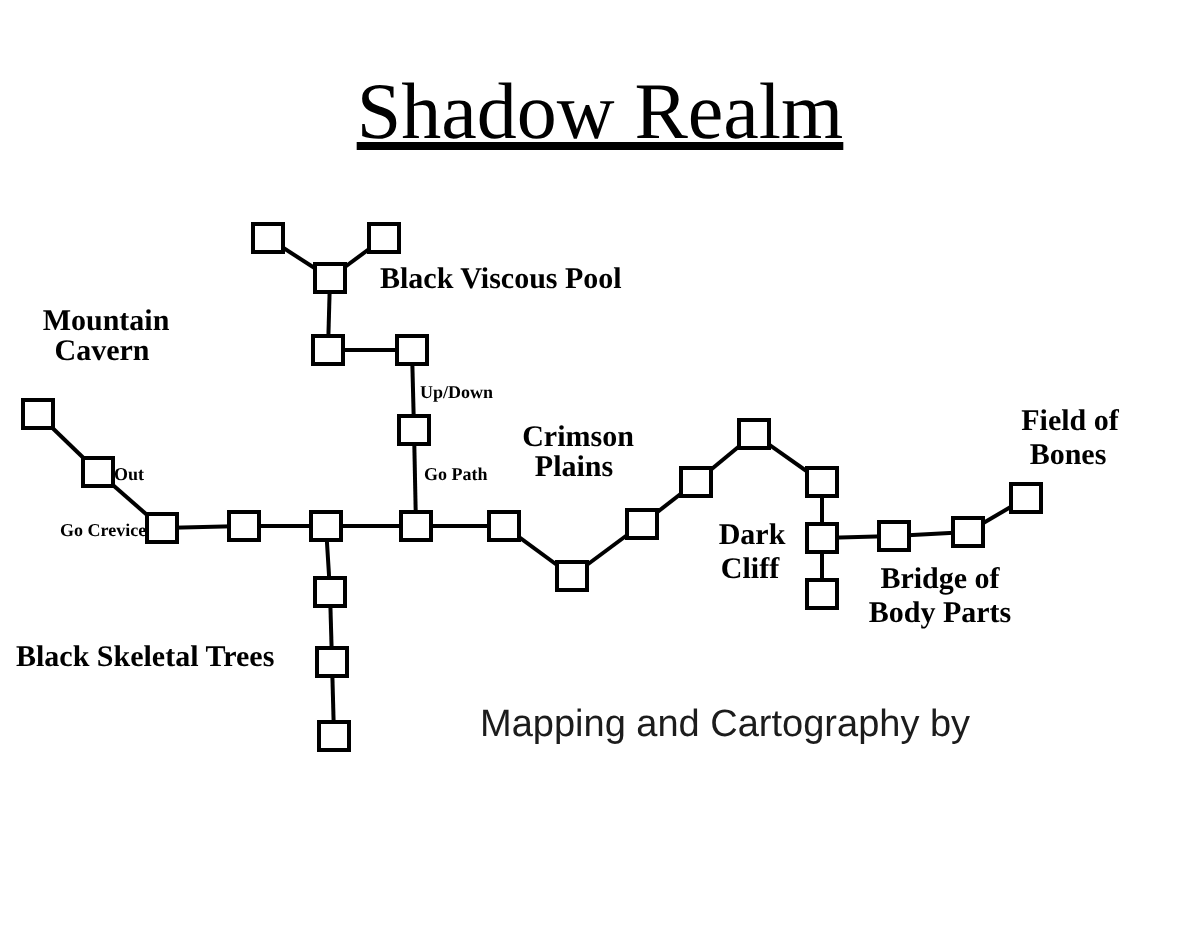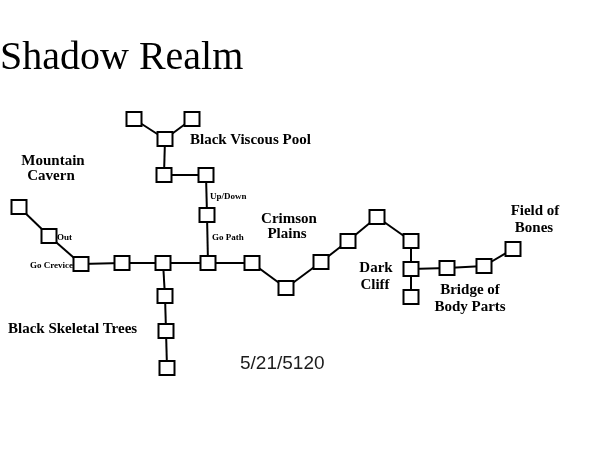--- a/index.html
+++ b/index.html
@@ -2,22 +2,22 @@
 <html><head>
 <meta charset="utf-8">
 <style>
   html,body{margin:0;padding:0;}
   body{
     width:600px;height:465px;background:#ffffff;position:relative;overflow:hidden;
     font-family:"Liberation Serif",serif;
   }
   .map-svg{position:absolute;left:0;top:0;}
   .page-title{
-    position:absolute;top:36px;left:0;width:600px;text-align:left;
-    font:400 40px/40px "Liberation Serif",serif;color:#000;
+    position:absolute;top:36px;left:0;width:600px;text-align:center;
+    font:400 40px/40px "Liberation Serif",serif;color:#000;text-decoration:underline;
   }
   .credit{
     position:absolute;left:240px;top:351px;
     font:400 19px/23px "Liberation Sans",sans-serif;color:#1c1c1c;
   }
 </style>
 </head>
 <body>
 
 <svg class="map-svg" width="600" height="465" viewBox="0 0 600 465" xmlns="http://www.w3.org/2000/svg">
@@ -86,14 +86,14 @@
     <text x="8" y="333" font-size="15" text-anchor="start" font-family="&quot;Liberation Serif&quot;, serif" font-weight="bold" fill="#000000">Black Skeletal Trees</text>
     <text x="57" y="240" font-size="9" text-anchor="start" font-family="&quot;Liberation Serif&quot;, serif" font-weight="bold" fill="#000000">Out</text>
     <text x="30" y="268" font-size="9" text-anchor="start" font-family="&quot;Liberation Serif&quot;, serif" font-weight="bold" fill="#000000">Go Crevice</text>
     <text x="210" y="199" font-size="9" text-anchor="start" font-family="&quot;Liberation Serif&quot;, serif" font-weight="bold" fill="#000000">Up/Down</text>
     <text x="212" y="240" font-size="9" text-anchor="start" font-family="&quot;Liberation Serif&quot;, serif" font-weight="bold" fill="#000000">Go Path</text>
   </svg>
 
 <div class="page-title">Shadow Realm</div>
 
 <div class="credit">
-  <div>5/21/5120</div>
+  <div>Mapping and Cartography by</div>
 </div>
 
 </body></html>

